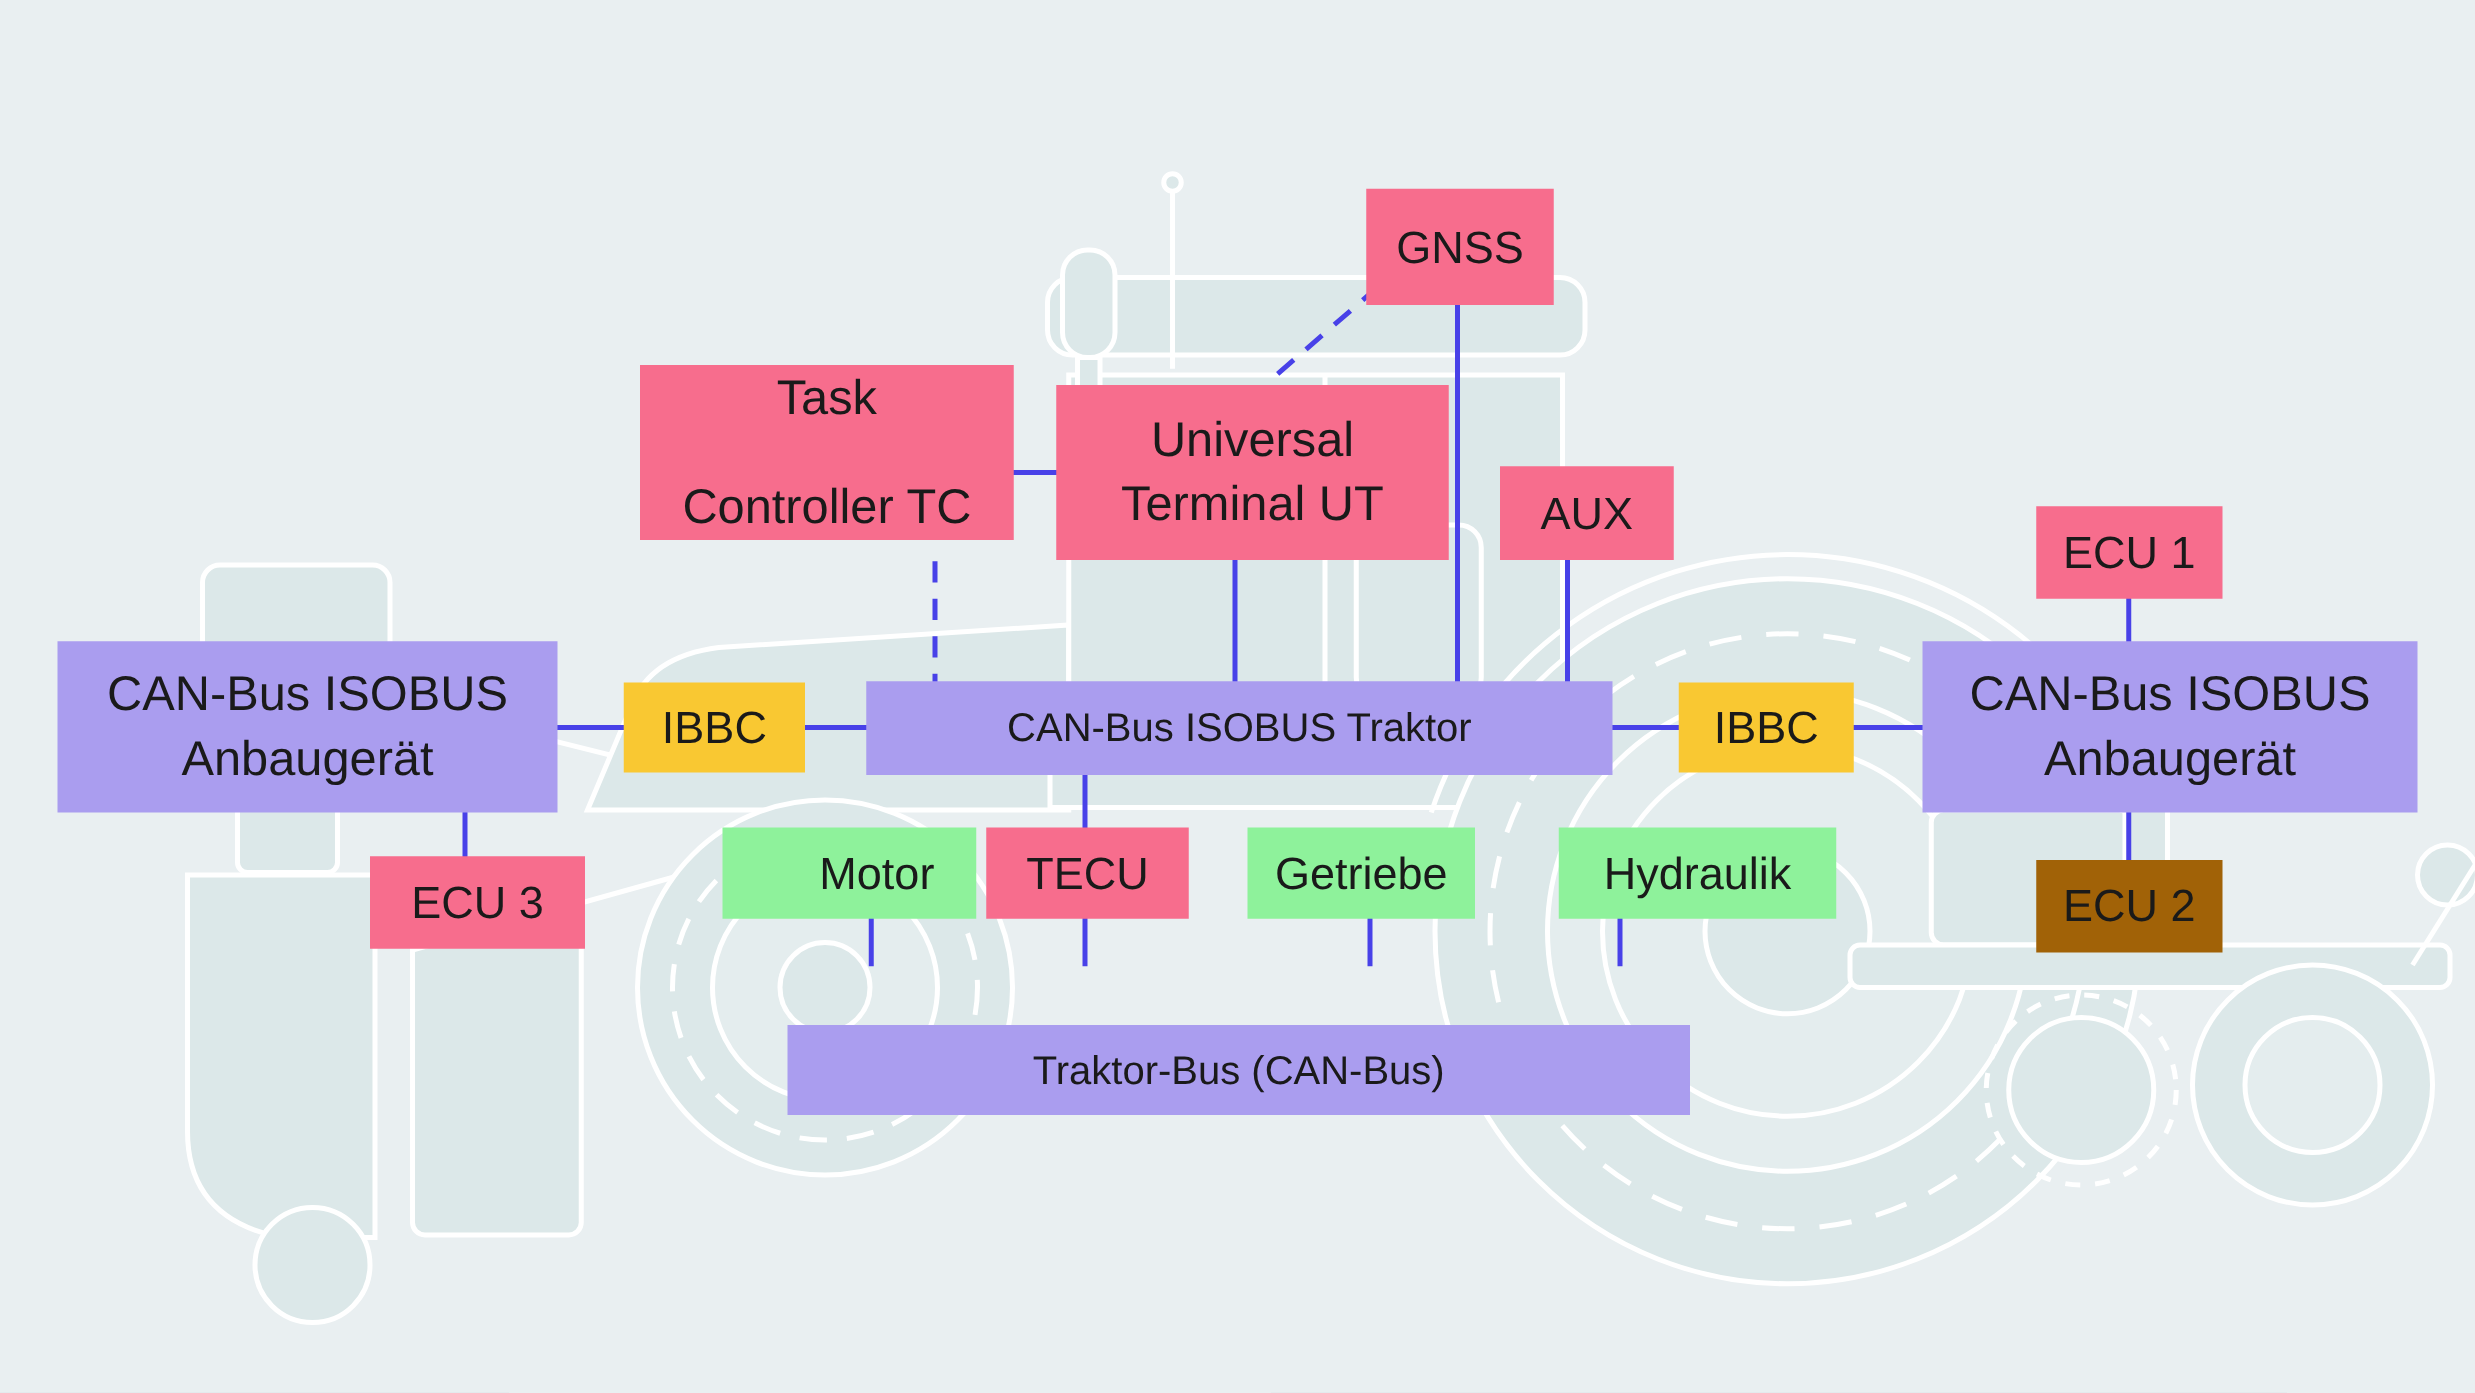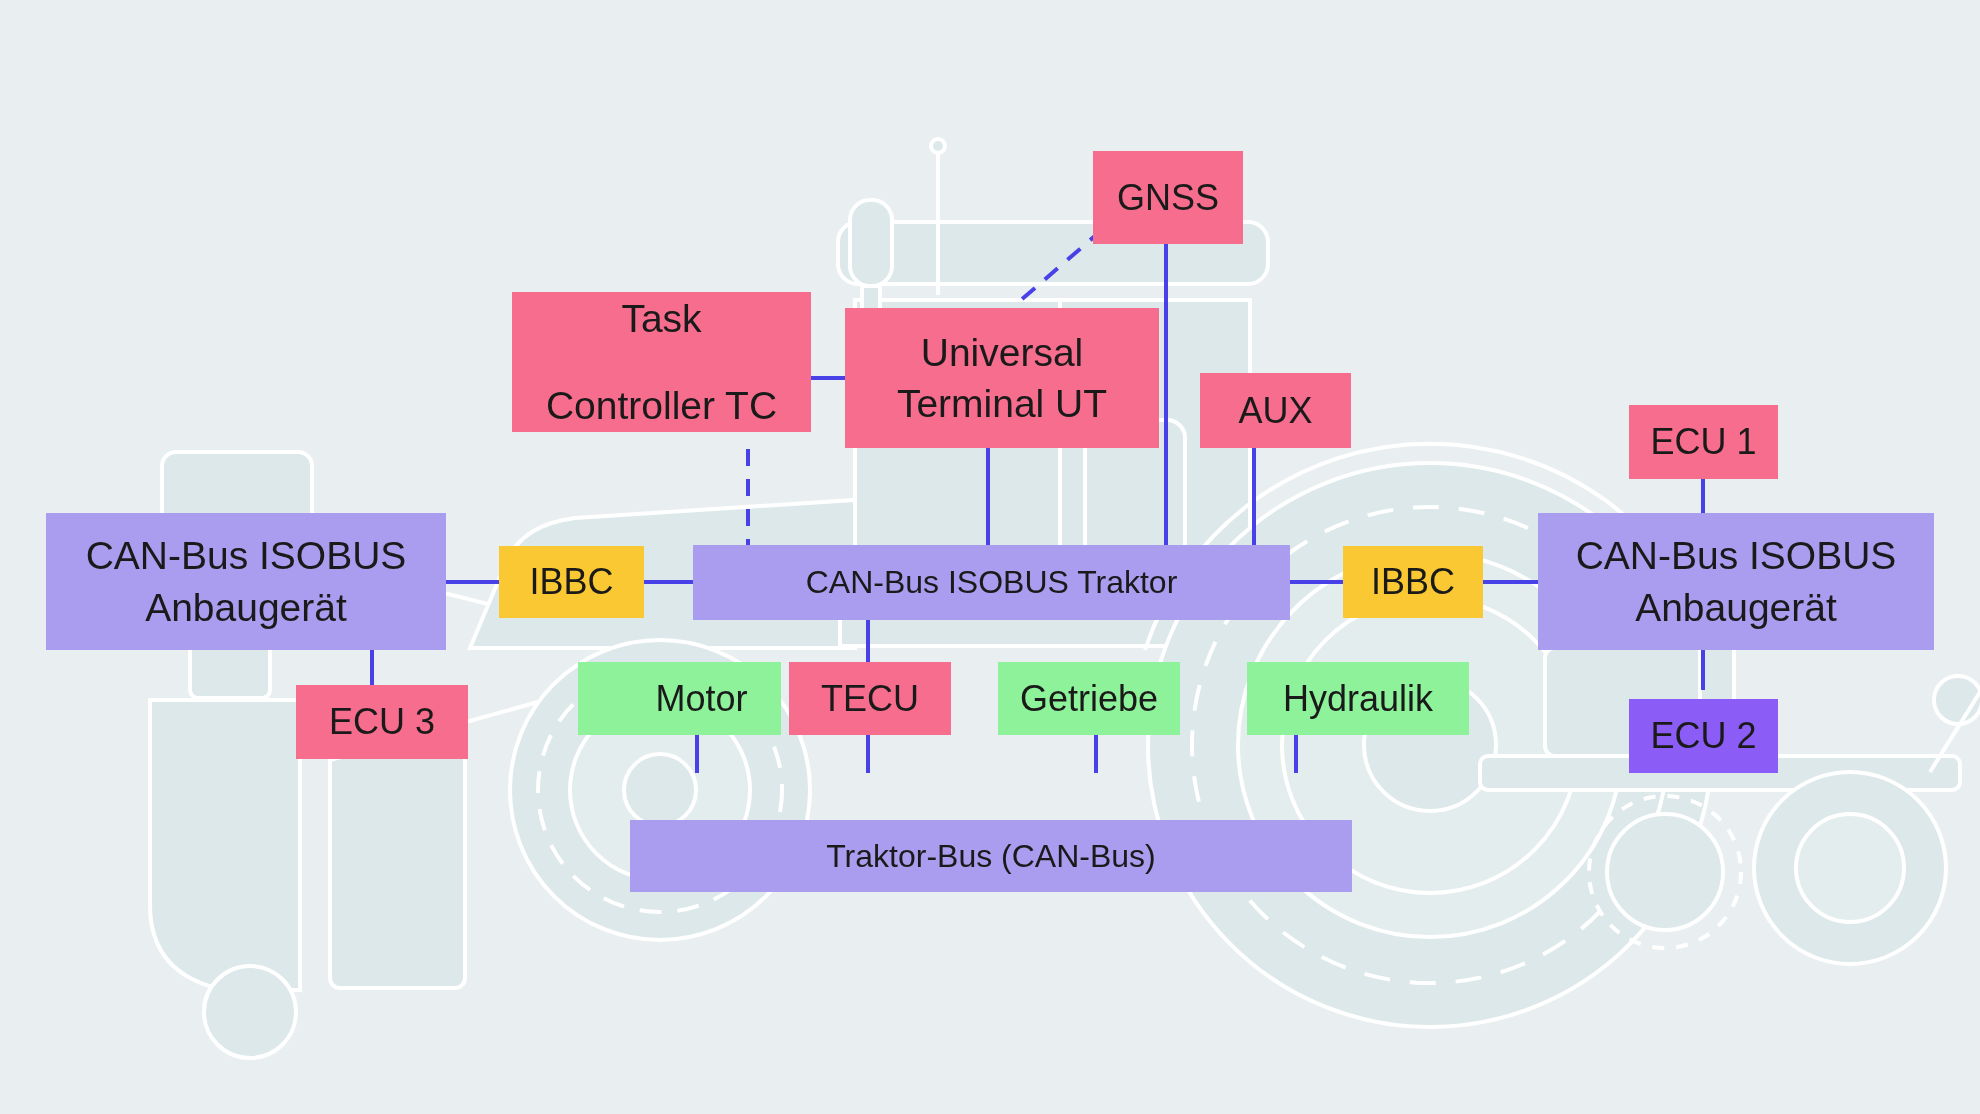--- a/index.html
+++ b/index.html
@@ -106,21 +106,21 @@
   <div class="node node-large" style="left: 512px; top: 292px; width: 299px; height: 140px; background-color: rgb(247, 109, 141); gap: 36px;">
     <span>Task</span>
     <span>Controller TC</span>
   </div>
 
   <div class="node node-large" style="left: 845px; top: 308px; width: 314px; height: 140px; background-color: rgb(247, 109, 141);">
     <span>Universal</span>
     <span>Terminal UT</span>
   </div>
 
-  <div class="node" style="left: 1200px; top: 373px; width: 151px; height: 75px; background-color: rgb(247, 109, 141);">
+  <div class="node" style="left: 1200px; top: 373px; width: 139px; height: 75px; background-color: rgb(247, 109, 141);">
     <span>AUX</span>
   </div>
 
   <div class="node" style="left: 1629px; top: 405px; width: 149px; height: 74px; background-color: rgb(247, 109, 141);">
     <span>ECU 1</span>
   </div>
 
   <div class="node node-large" style="left: 46px; top: 513px; width: 400px; height: 137px; background-color: rgb(170, 157, 239);">
     <span>CAN-Bus ISOBUS</span>
     <span>Anbaugerät</span>
@@ -156,21 +156,21 @@
   </div>
 
   <div class="node" style="left: 998px; top: 662px; width: 182px; height: 73px; background-color: rgb(142, 242, 155);">
     <span>Getriebe</span>
   </div>
 
   <div class="node" style="left: 1247px; top: 662px; width: 222px; height: 73px; background-color: rgb(142, 242, 155);">
     <span>Hydraulik</span>
   </div>
 
-  <div class="node" style="left: 1629px; top: 688px; width: 149px; height: 74px; background-color: #8b5cf6; margin-top: 11px;">
+  <div class="node" style="left: 1629px; top: 688px; width: 149px; height: 74px; background-color: #a16207;">
     <span>ECU 2</span>
   </div>
 
   <div class="node node-bar" style="left: 630px; top: 772px; width: 722px; height: 72px; background-color: rgb(170, 157, 239); margin-top: 48px;">
     <span>Traktor-Bus (CAN-Bus)</span>
   </div>
 
 </div>
 
 </body></html>

